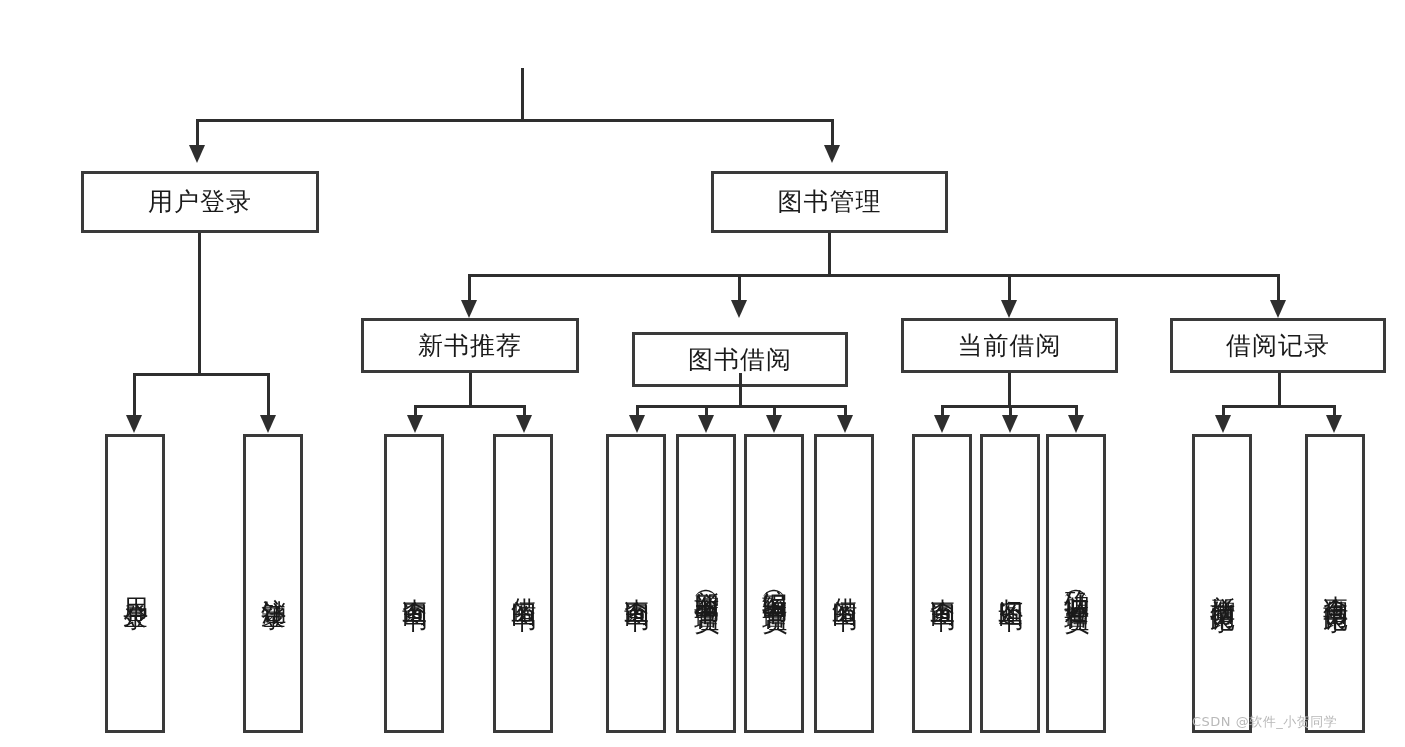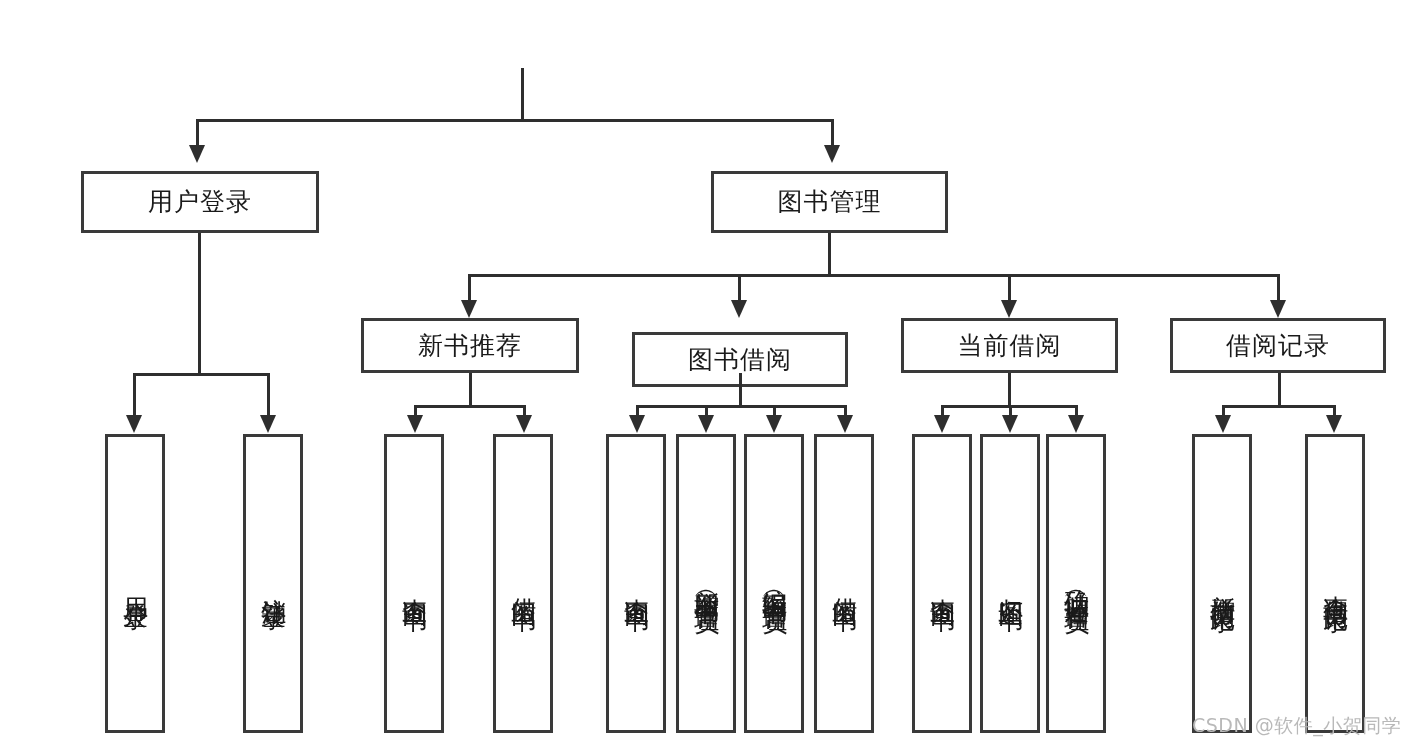--- a/index.html
+++ b/index.html
@@ -75,21 +75,21 @@
     width: 0;
     height: 0;
     border-left: 8px solid transparent;
     border-right: 8px solid transparent;
     border-top: 18px solid #2e2e2e;
   }
 
   
   #watermark {
     position: absolute;
-    font-size: 19px;
+    font-size: 13px;
     color: #b9b9b9;
     white-space: nowrap;
     letter-spacing: 0.5px;
     pointer-events: none;
   }
 </style>
 </head>
 <body>
 
 <div id="canvas">

